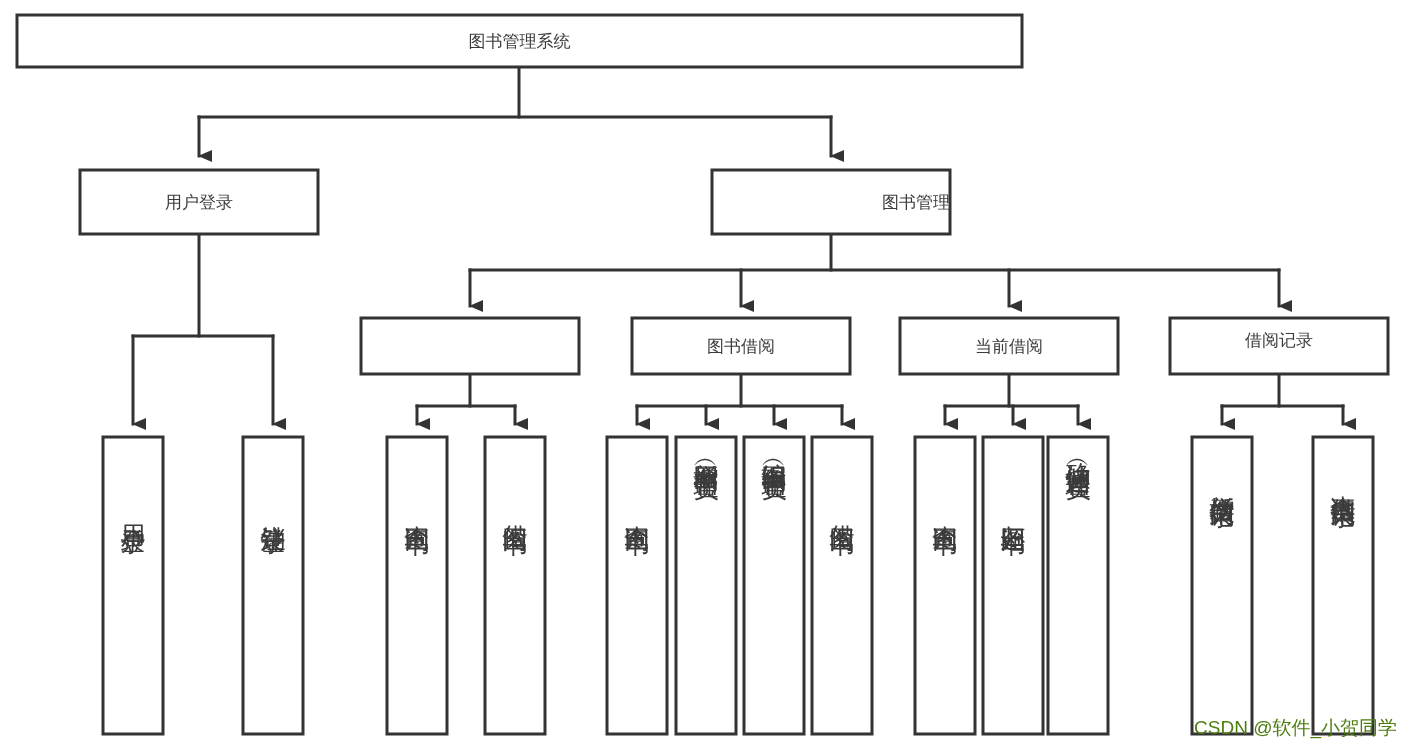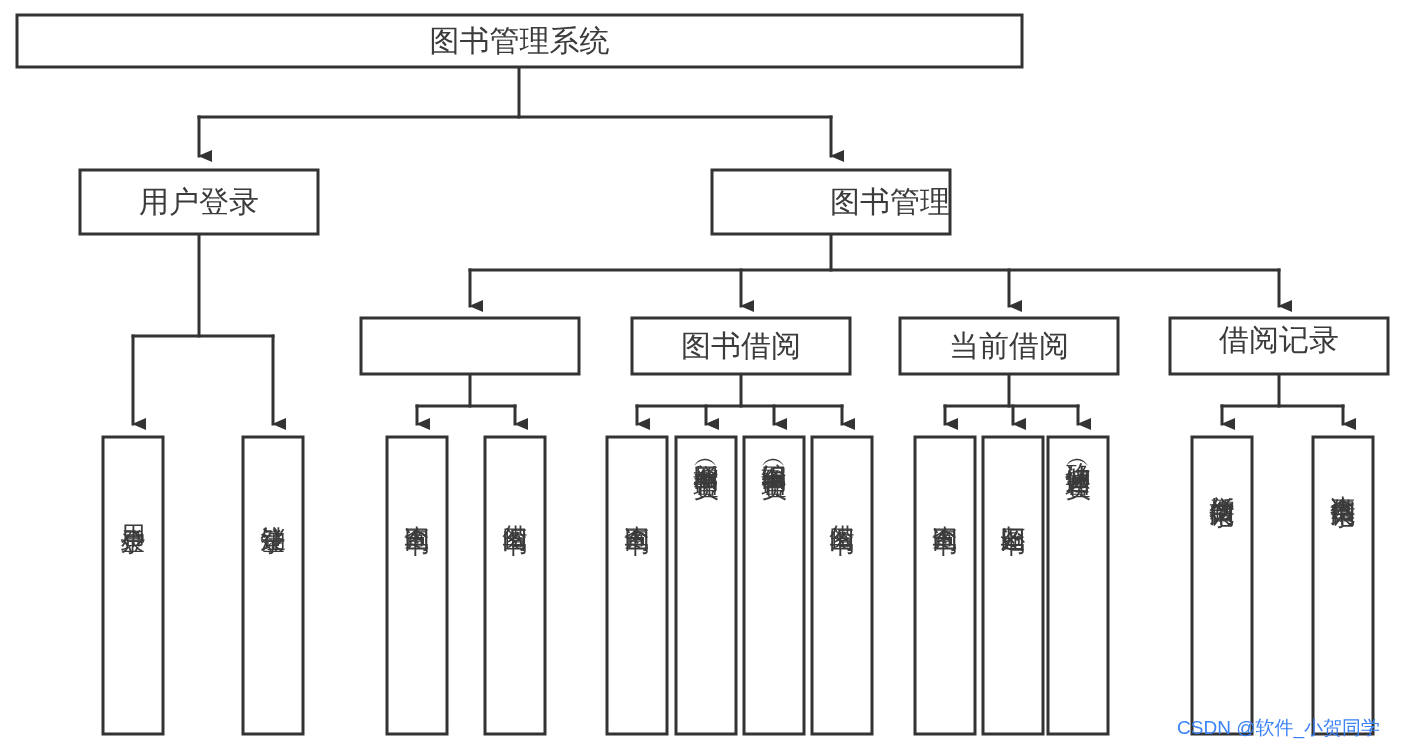--- a/index.html
+++ b/index.html
@@ -60,31 +60,31 @@
   }
   .hlabel-wrap {
     position: absolute;
     display: flex;
     align-items: center;
     justify-content: center;
     pointer-events: none;
   }
   .hlabel-text {
     font-family: "Liberation Sans", "DejaVu Sans", sans-serif;
-    font-size: 30px;
+    font-size: 17px;
     color: #3b3b3b;
     white-space: nowrap;
   }
   #watermark {
     position: absolute;
-    right: 25px;
+    right: 8px;
     bottom: 6px;
     font-family: "Liberation Sans", "DejaVu Sans", sans-serif;
     font-size: 19px;
-    color: #3b82f6;
+    color: #4d7c0f;
     white-space: nowrap;
     pointer-events: none;
   }
 </style>
 </head>
 <body>
 
 <div id="diagram-root">
 
   <svg class="canvas" viewBox="0 0 1405 747">

